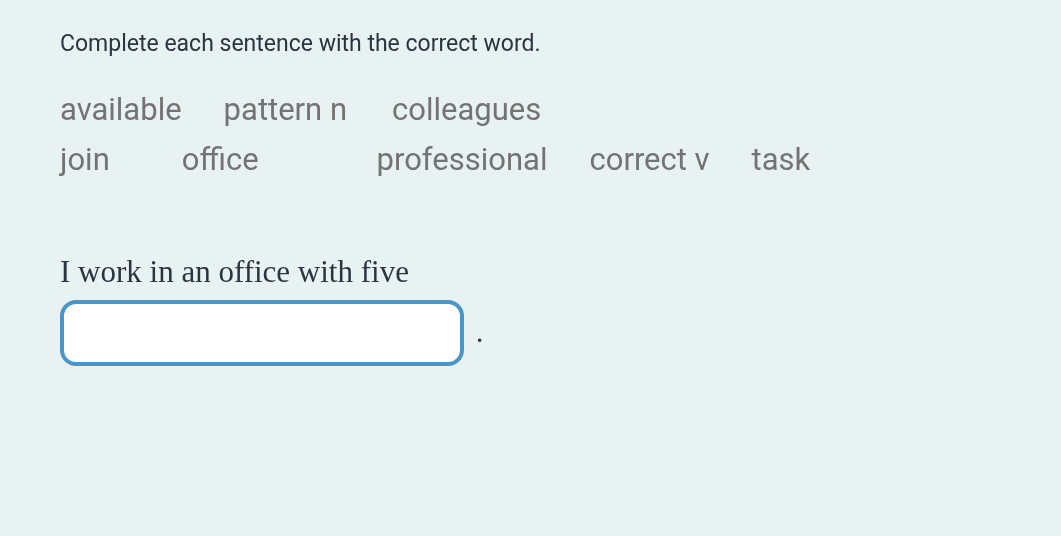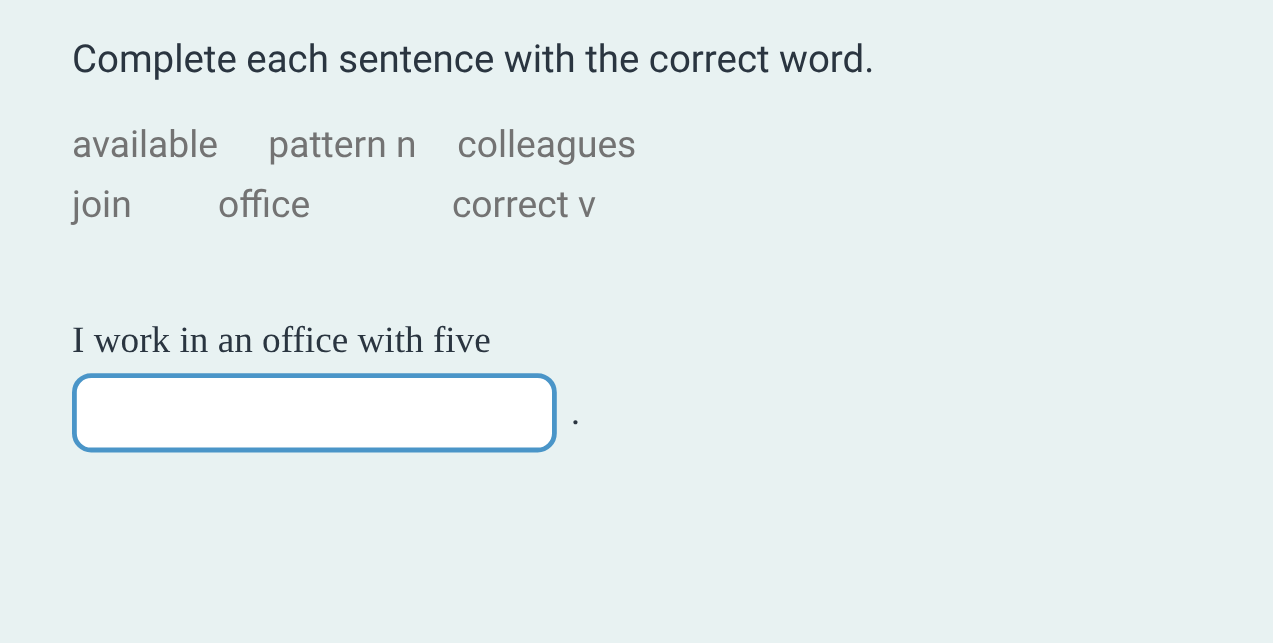--- a/index.html
+++ b/index.html
@@ -9,40 +9,40 @@
     }
     body {
       font-family: -apple-system, BlinkMacSystemFont, "Segoe UI", Roboto, Helvetica, Arial, sans-serif;
       background-color: #e8f2f2;
       width: 1061px;
       height: 536px;
       padding: 30px 60px;
       color: #2a3540;
     }
     .instruction {
-      font-size: 32px;
+      font-size: 23px;
       margin-bottom: 28px;
       color: #2a3540;
     }
     .word-bank {
       font-size: 31px;
       color: #737373;
       margin-bottom: 70px;
       line-height: 1.6;
     }
     .word-row {
       display: flex;
       gap: 0;
     }
     .word-item {
       display: inline-block;
       white-space: nowrap;
     }
     .row1 .word-item:nth-child(1) { margin-right: 42px; }
-    .row1 .word-item:nth-child(2) { margin-right: 34px; }
+    .row1 .word-item:nth-child(2) { margin-right: 45px; }
     .row1 .word-item:nth-child(3) { margin-right: 75px; }
     .row1 .word-item:nth-child(4) { }
     .row2 .word-item:nth-child(1) { }
     .row3 .word-item:nth-child(1) { margin-right: 72px; }
     .row3 .word-item:nth-child(2) { margin-right: 118px; }
     .row3 .word-item:nth-child(3) { margin-right: 42px; }
     .row3 .word-item:nth-child(4) { margin-right: 42px; }
     .row3 .word-item:nth-child(5) { }
     .sentence-area {
       font-size: 31px;
@@ -80,21 +80,23 @@
 
 <div class="word-bank">
   <div class="word-row row1">
     <span class="word-item">available</span>
     <span class="word-item">pattern n</span>
     <span class="word-item">colleagues</span>
   </div>
   <div class="word-row row3">
     <span class="word-item">join</span>
     <span class="word-item">office</span>
+    <span class="word-item">professional</span>
     <span class="word-item">correct v</span>
+    <span class="word-item">task</span>
   </div>
 </div>
 
 <div class="sentence-area">
   <div class="sentence-text">I work in an office with five</div>
   <div class="input-wrapper">
     <input type="text" class="answer-input" value="" style="">
     <span class="period">.</span>
   </div>
 </div>

